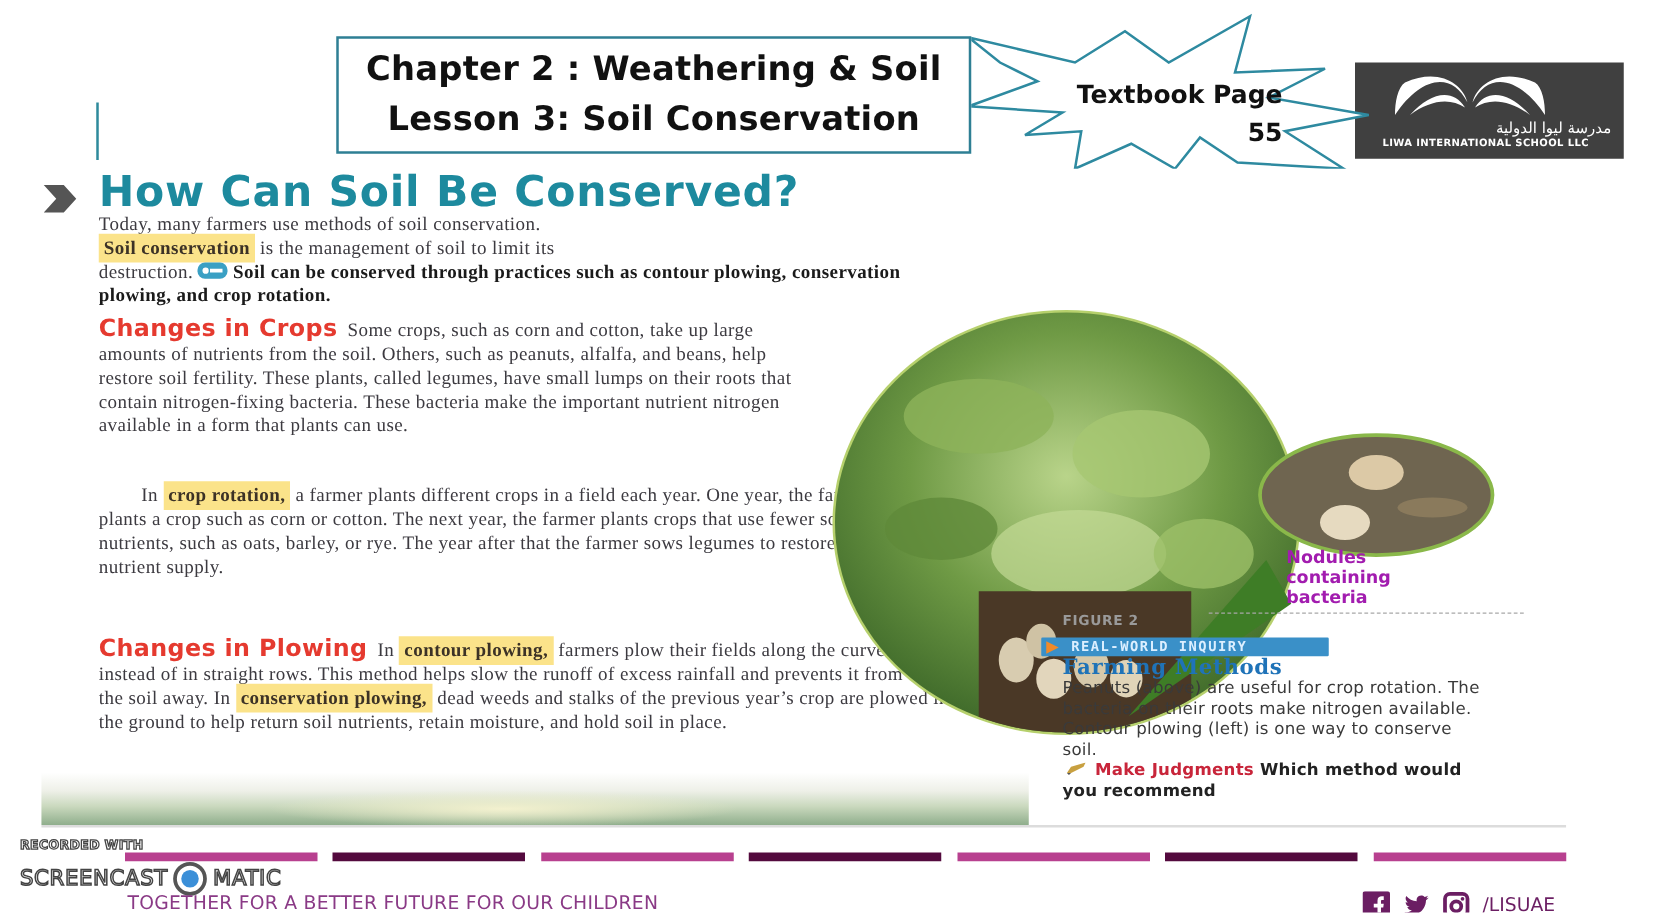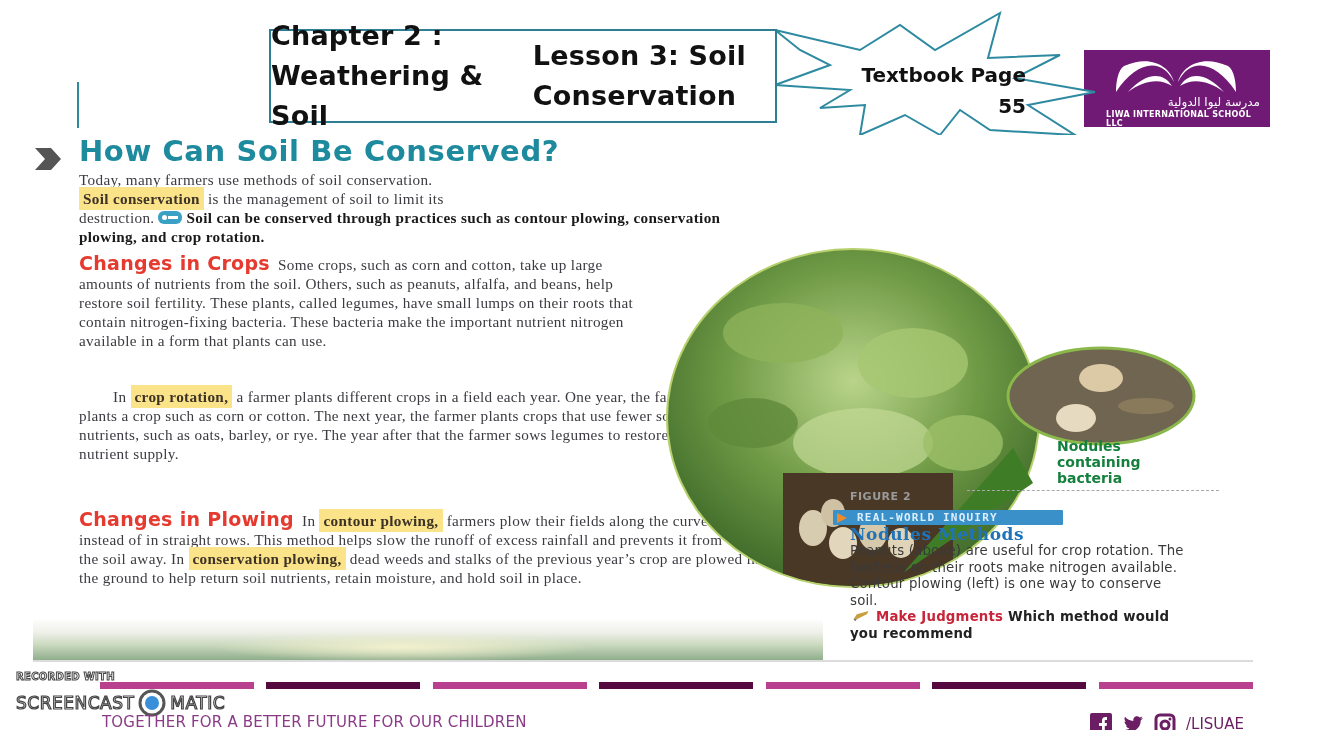--- a/index.html
+++ b/index.html
@@ -3,34 +3,34 @@
 <meta charset="utf-8">
 <style>
   * { box-sizing: border-box; margin: 0; padding: 0; }
   html, body { width: 1332px; height: 730px; overflow: hidden; background: #ffffff; }
   body { position: relative; font-family: "DejaVu Serif", serif; }
 
   
   .title-box {
     position: absolute; left: 269px; top: 29px; width: 508px; height: 94px;
     border: 2px solid #2e7f94; background: #fff;
-    display: flex; flex-direction: row; align-items: center; justify-content: center;
+    display: flex; flex-direction: column; align-items: center; justify-content: center;
     font-family: "DejaVu Sans", sans-serif; font-weight: bold; color: #111;
     font-size: 27px; line-height: 40px; letter-spacing: 0.2px;
     z-index: 3;
   }
   .starburst { position: absolute; left: 770px; top: 10px; width: 330px; height: 125px; z-index: 2; }
   .star-text {
     position: absolute; left: 846px; top: 60px; width: 180px; text-align: right;
     font-family: "DejaVu Sans", sans-serif; font-weight: bold; color: #111;
     font-size: 20px; line-height: 31px; z-index: 4;
   }
   .logo {
-    position: absolute; left: 1084px; top: 50px; width: 186px; height: 77px;
-    background: #701a75; z-index: 1;
+    position: absolute; left: 1084px; top: 50px; width: 215px; height: 77px;
+    background: #404040; z-index: 1;
   }
   .logo svg { position: absolute; left: 22px; top: 2px; }
   .logo .ar { position: absolute; right: 10px; top: 45px; color: #fff; font-size: 12px; font-family: "DejaVu Sans", sans-serif; }
   .logo .en { position: absolute; left: 22px; top: 60px; color: #fff; font-size: 8px; font-weight: bold; font-family: "DejaVu Sans", sans-serif; letter-spacing: 0.3px; }
 
   .vline { position: absolute; left: 77px; top: 82px; width: 2px; height: 46px; background: #2e8a9c; }
 
   
   .page {
     position: absolute; left: 33px; top: 128px; width: 1220px; height: 536px;
@@ -46,21 +46,21 @@
   }
   .page .hr { position: absolute; left: 0; top: 532px; width: 1220px; height: 2px; background: #dcdcdc; }
 
   .arrow-marker {
     position: absolute; left: 0; top: 16px; width: 30px; height: 30px;
   }
 
   .h1 {
     position: absolute; left: 46px; top: 6px;
     font-family: "DejaVu Sans", sans-serif; font-weight: bold; color: #1d8a9e;
-    font-size: 29px; letter-spacing: 0.6px;
+    font-size: 34px; letter-spacing: 0.6px;
   }
   .para {
     position: absolute; font-size: 15.2px; line-height: 19px; color: #3c3a40;
     font-family: "Liberation Serif", serif; letter-spacing: 0.35px;
   }
   .para b { color: #1a1a1a; }
   .hl { background: #fbe38a; padding: 3px 4px; font-weight: bold; color: #3c3226; }
   .h2 {
     font-family: "DejaVu Sans", sans-serif; font-weight: bold; color: #e53a2f;
     font-size: 19px; letter-spacing: 0.3px; margin-right: 8px;
@@ -69,22 +69,22 @@
     display: inline-block; width: 24px; height: 13px; background: #3aa0c4; border-radius: 6px;
     vertical-align: -1px; margin: 0 4px; position: relative;
   }
   .key-icon::after { content: ""; position: absolute; left: 4px; top: 4px; width: 5px; height: 5px; border-radius: 50%; background: #fff; }
   .key-icon::before { content: ""; position: absolute; left: 10px; top: 5px; width: 10px; height: 3px; background: #fff; }
 
   
   .photo { position: absolute; left: 630px; top: 115px; width: 380px; height: 345px; }
   .nodule-photo { position: absolute; left: 973px; top: 218px; width: 190px; height: 100px; }
   .nodule-label {
-    position: absolute; left: 1024px; top: 310px; font-family: "DejaVu Sans", sans-serif; font-weight: bold;
-    font-size: 14px; line-height: 16px; color: #15803d;
+    position: absolute; left: 996px; top: 310px; font-family: "DejaVu Sans", sans-serif; font-weight: bold;
+    font-size: 14px; line-height: 16px; color: #a21caf;
   }
 
   .fig-label {
     position: absolute; left: 817px; top: 362px; font-family: "DejaVu Sans", sans-serif; font-weight: bold;
     font-size: 11px; color: #9a9a9a; letter-spacing: 0.5px; display: flex; align-items: flex-start; gap: 48px;
   }
   .fig-label .dots { display: inline-block; width: 252px; border-top: 1px dashed #a8a8a8; margin-left: 8px; }
   .rwi {
     position: absolute; left: 800px; top: 382px; width: 230px; height: 15px; background: #3a90c8;
     color: #dcefff; font-family: "DejaVu Sans Mono", monospace; font-weight: bold; font-size: 11px;
@@ -226,21 +226,21 @@
   </div>
 
   <div class="fig-label">
     <span>FIGURE 2</span>
       <span class="dots"></span>
   </div>
   <div class="rwi">
     <span class="tri"></span>
     <span>REAL-WORLD INQUIRY</span>
   </div>
-  <div class="fm-title">Nodules Methods</div>
+  <div class="fm-title">Farming Methods</div>
   <div class="fig-caption">
     <span>Peanuts (above) are useful for crop rotation. The bacteria on their roots make nitrogen available. Contour plowing (left) is one way to conserve soil.</span><br>
     <svg class="pencil" viewBox="0 0 22 12">
       <polygon points="2,10 6,4 20,0 18,4 6,10" fill="#c8a040"></polygon>
       <polygon points="2,10 6,10 4,12" fill="#555"></polygon>
     </svg><span class="mj">Make Judgments</span><span class="q"> Which method would you recommend</span>
   </div>
 </div>
 
 <div class="dash pink" style="left:100px; width:154px;"></div>

